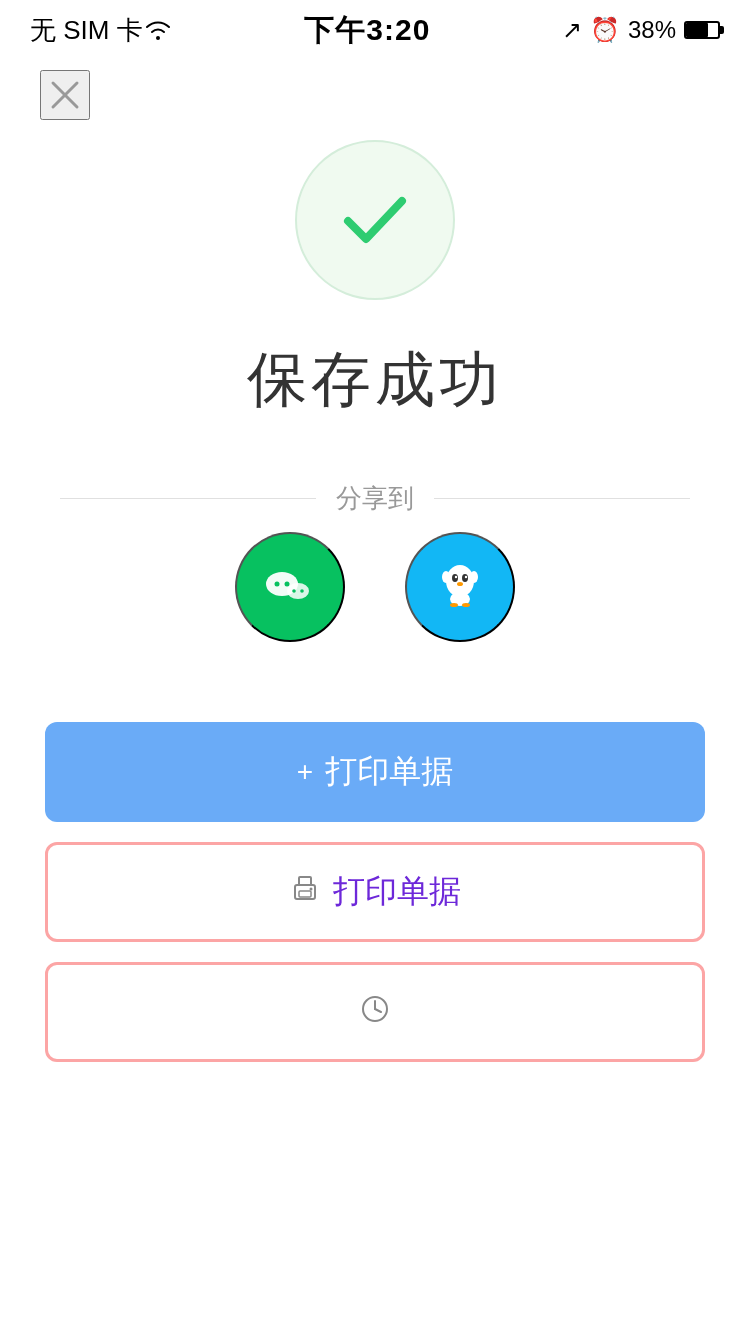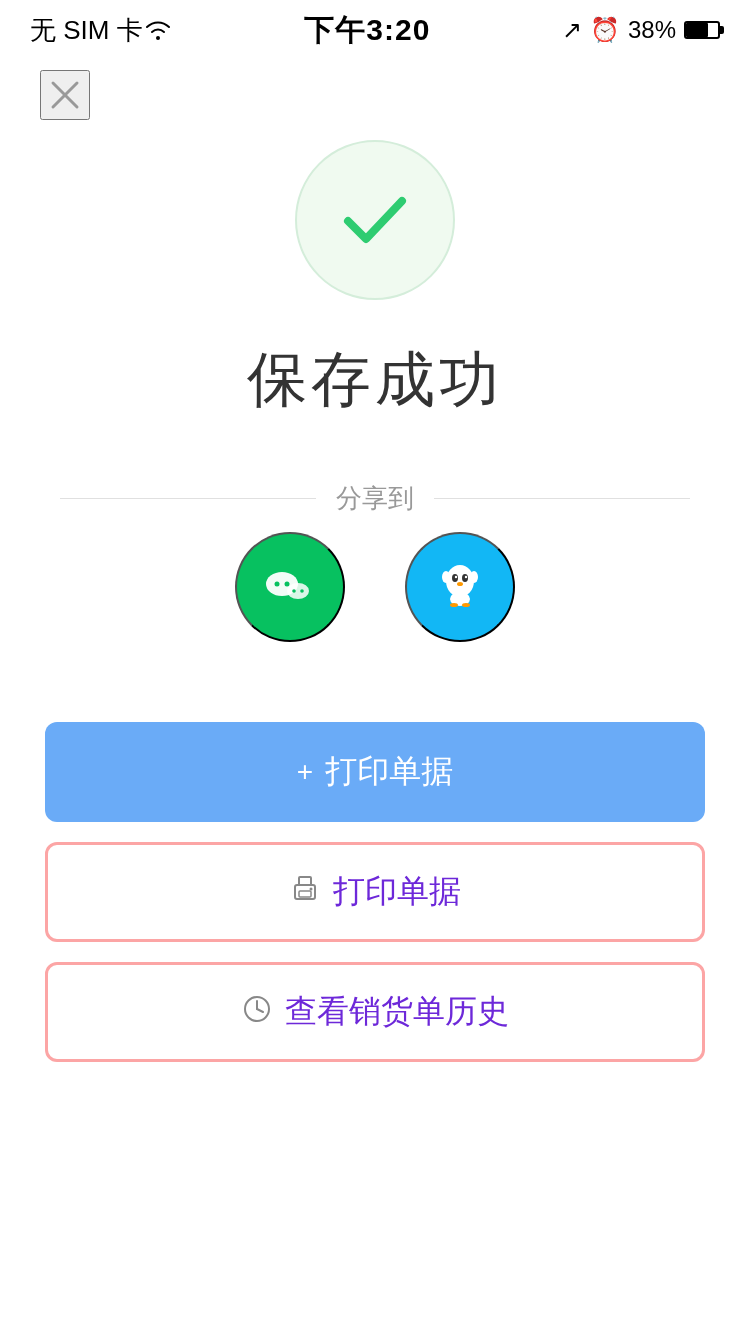--- a/index.html
+++ b/index.html
@@ -290,17 +290,16 @@
     </button>
 
     <button class="btn btn-secondary">
       <span class="btn-icon">
         <svg width="32" height="32" viewBox="0 0 32 32" fill="none" xmlns="http://www.w3.org/2000/svg">
           <circle cx="16" cy="16" r="12" stroke="#888" stroke-width="2"></circle>
           <line x1="16" y1="8" x2="16" y2="16" stroke="#888" stroke-width="2" stroke-linecap="round"></line>
           <line x1="16" y1="16" x2="22" y2="19" stroke="#888" stroke-width="2" stroke-linecap="round"></line>
         </svg>
       </span>
-      <span>查看销货单历史</span>
     </button>
   </div>
 
 </div>
 
 </body></html>

